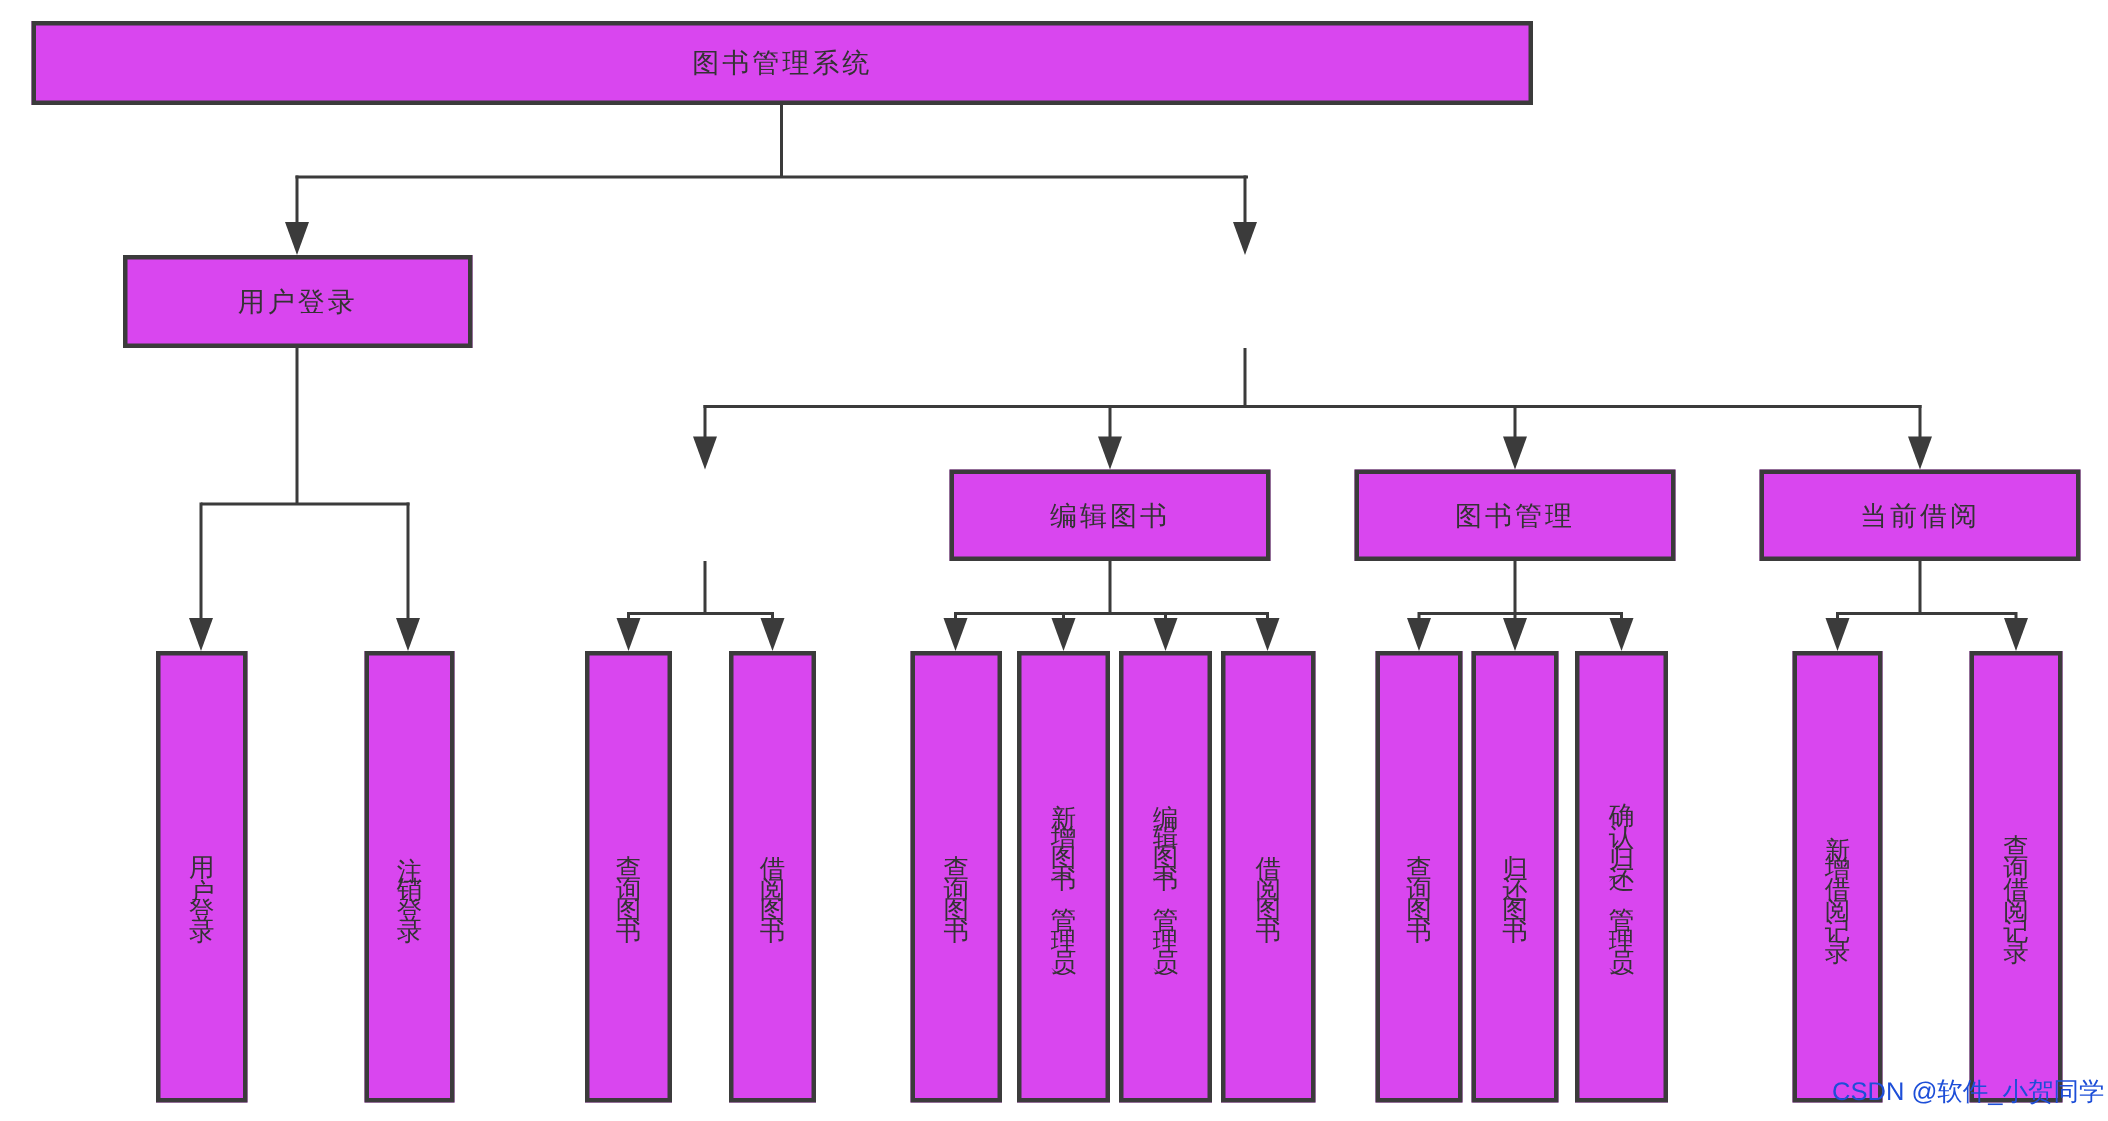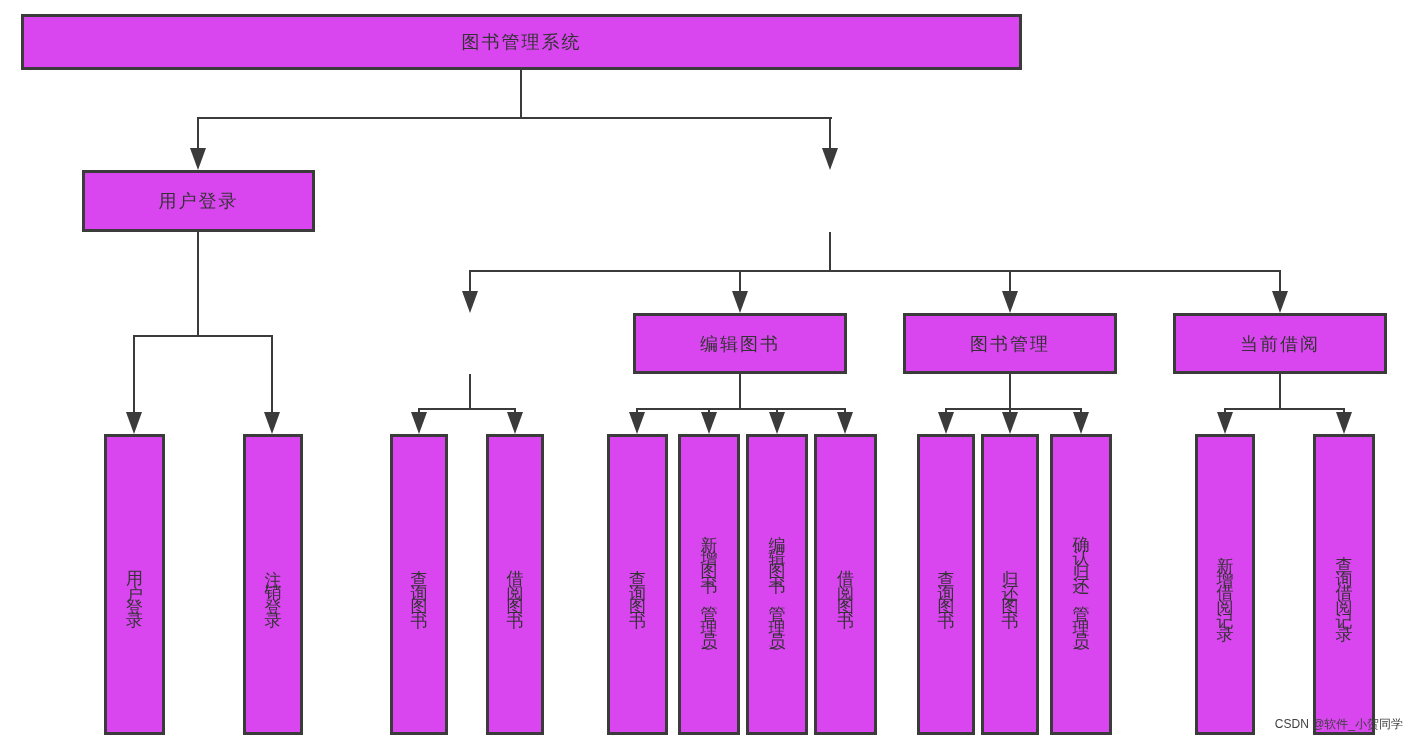--- a/index.html
+++ b/index.html
@@ -19,21 +19,21 @@
   }
   .hline,.vline{position:absolute;background:#3b3b3b;}
   .hline{height:2px;}
   .vline{width:2px;}
   .arrow{
     position:absolute;width:0;height:0;
     border-left:8px solid transparent;border-right:8px solid transparent;
     border-top:22px solid #3b3b3b;
   }
   .watermark{
-    position:absolute;z-index:9;color:#404040;font-size:12px;white-space:nowrap;
+    position:absolute;z-index:9;color:#1d4ed8;font-size:17px;white-space:nowrap;
   }
 </style>
 </head>
 <body>
 
 <div class="stage">
 
   <div class="box" style="left:21px;top:14px;width:1001px;height:56px">
     <span>图书管理系统</span>
   </div>

